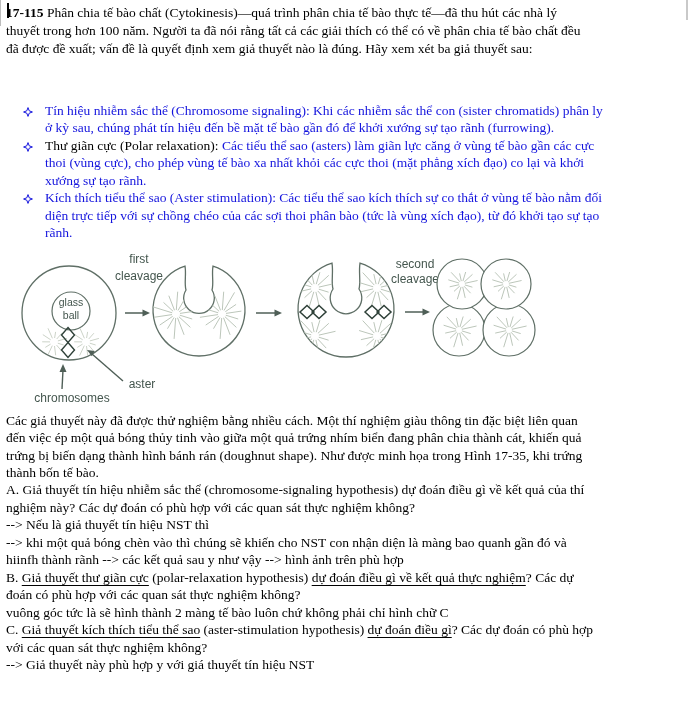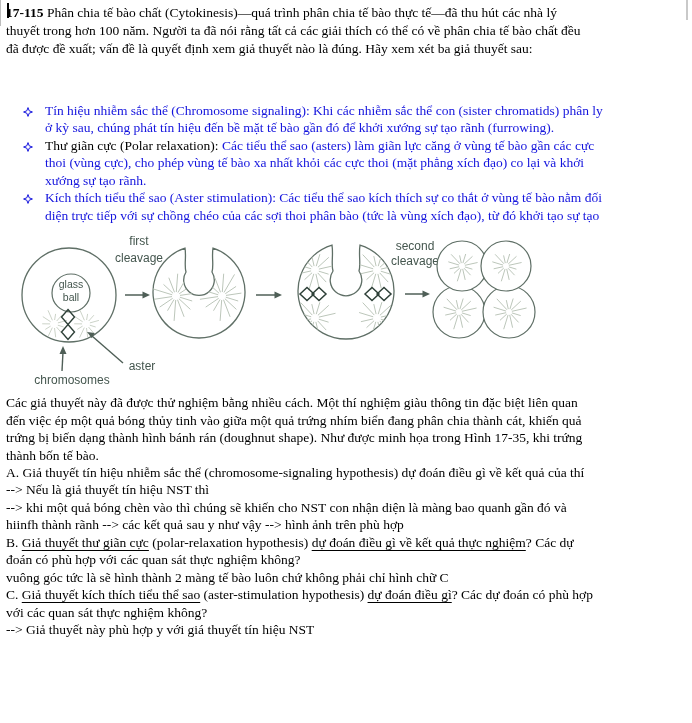--- a/index.html
+++ b/index.html
@@ -62,20 +62,21 @@
         <div class="t blue">xướng sự tạo rãnh.</div>
       </span>
     </div>
     <div class="bullet">
       <span class="marker"><svg width="10" height="10" viewBox="0 0 10 10">
             <path d="M5 0.6 L6.2 3.8 L9.4 5 L6.2 6.2 L5 9.4 L3.8 6.2 L0.6 5 L3.8 3.8 Z" fill="none" stroke="#1414dd" stroke-width="1"></path>
           </svg></span>
       <span>
         <div class="t blue">Kích thích tiểu thể sao (Aster stimulation): Các tiểu thể sao kích thích sự co thắt ở vùng tế bào nằm đối</div>
         <div class="t blue">diện trực tiếp với sự chồng chéo của các sợi thoi phân bào (tức là vùng xích đạo), từ đó khởi tạo sự tạo</div>
+        <div class="t blue">rãnh.</div>
       </span>
     </div>
   </div>
 
   <svg class="figwrap" width="692" height="168" viewBox="0 0 692 168">
     <defs>
       <clipPath id="c1">
           <circle cx="63" cy="71" r="46"></circle>
         </clipPath>
       <clipPath id="c2">
@@ -334,20 +335,21 @@
 
   <div class="p2">
     <div class="t">Các giả thuyết này đã được thử nghiệm bằng nhiều cách. Một thí nghiệm giàu thông tin đặc biệt liên quan</div>
     <div class="t">đến việc ép một quả bóng thủy tinh vào giữa một quả trứng nhím biển đang phân chia thành cát, khiến quả</div>
     <div class="t">trứng bị biến dạng thành hình bánh rán (doughnut shape). Như được minh họa trong Hình 17-35, khi trứng</div>
     <div class="t">thành bốn tế bào.</div>
   </div>
 
   <div>
     <div class="t">A. Giả thuyết tín hiệu nhiễm sắc thể (chromosome-signaling hypothesis) dự đoán điều gì về kết quả của thí</div>
+    <div class="t">nghiệm này? Các dự đoán có phù hợp với các quan sát thực nghiệm không?</div>
     <div class="t">--&gt; Nếu là giả thuyết tín hiệu NST thì</div>
     <div class="t">--&gt; khi một quả bóng chèn vào thì chúng sẽ khiến cho NST con nhận diện là màng bao quanh gần đó và</div>
     <div class="t">hiinfh thành rãnh --&gt; các kết quả sau y như vậy --&gt; hình ảnh trên phù hợp</div>
     <div class="t"><span>B. </span><span class="ul-red">Giả thuyết thư giãn cực</span><span> (polar-relaxation hypothesis) </span><span class="ul-red">dự đoán điều gì về kết quả thực nghiệm</span><span>? Các dự</span></div>
     <div class="t">đoán có phù hợp với các quan sát thực nghiệm không?</div>
     <div class="t">vuông góc tức là sẽ hình thành 2 màng tế bào luôn chứ không phải chỉ hình chữ C</div>
     <div class="t"><span>C. </span><span class="ul-red">Giả thuyết kích thích tiểu thể sao</span><span> (aster-stimulation hypothesis) </span><span class="ul-red">dự đoán điều gì</span><span>? Các dự đoán có phù hợp</span></div>
     <div class="t">với các quan sát thực nghiệm không?</div>
     <div class="t">--&gt; Giả thuyết này phù hợp y với giá thuyết tín hiệu NST</div>
   </div>

